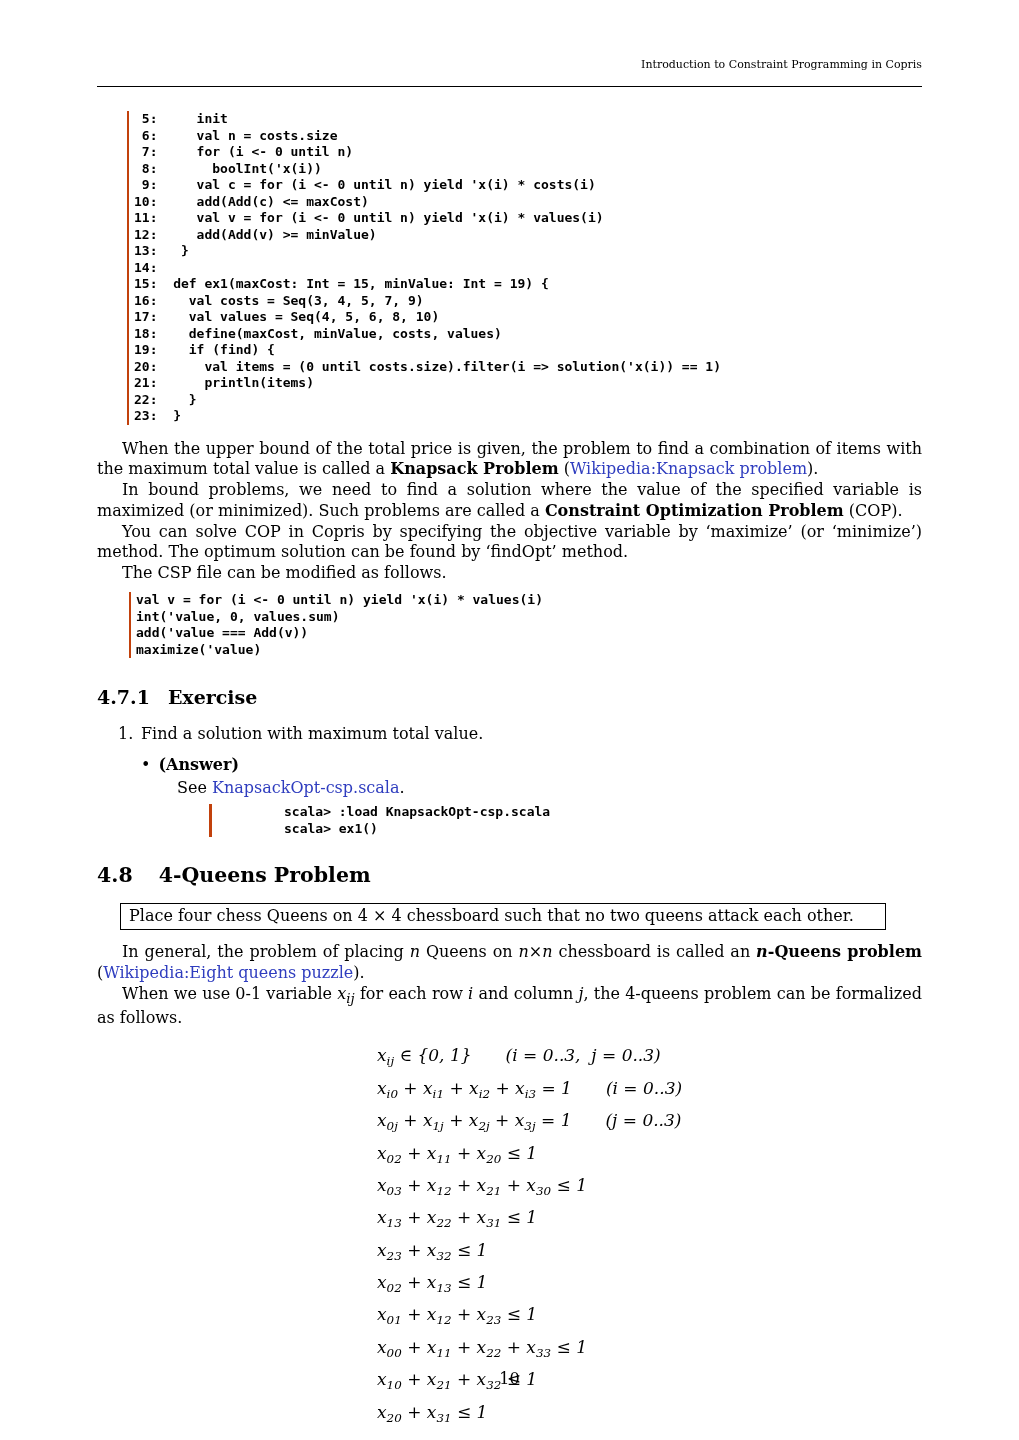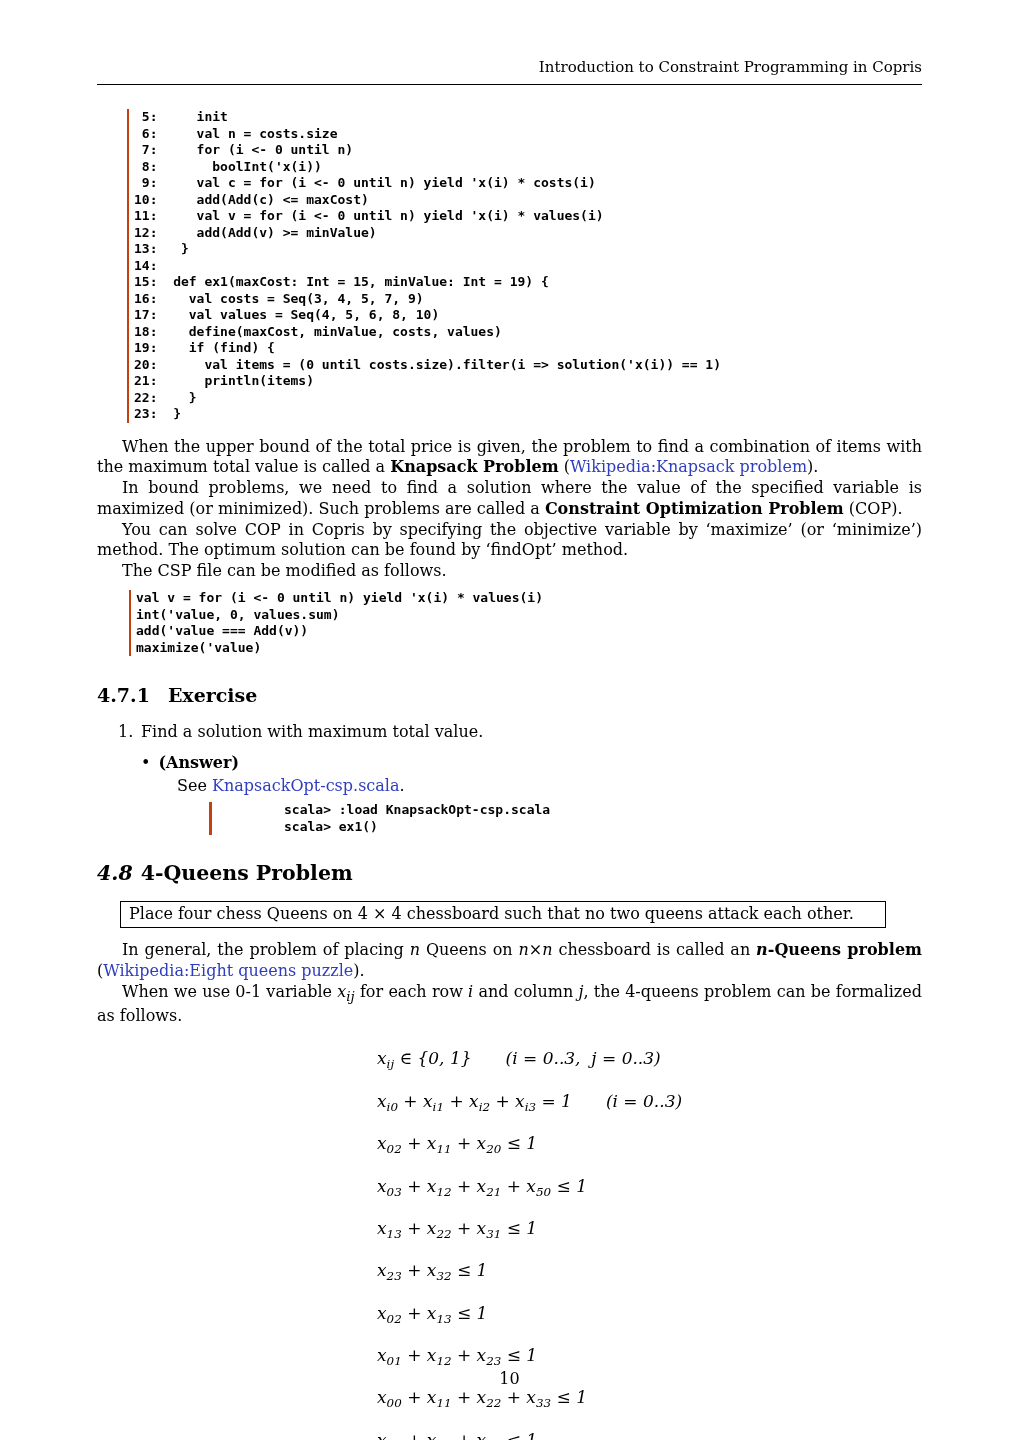--- a/index.html
+++ b/index.html
@@ -1,42 +1,42 @@
 <!DOCTYPE html>
 <html style="--color-link: #2f3dbf; --color-text: #000000;"><head>
 <meta charset="utf-8">
 <style>
   :root { --color-link:#2f3dbf; --color-text:#000000; }
   html,body { margin:0; padding:0; }
   body { background:#ffffff; font-family:"DejaVu Serif","Liberation Serif",serif; }
   .page { position:relative; width:1019px; height:1440px; background:#fff; overflow:hidden;
           padding:58px 97px 0 97px; box-sizing:border-box; color:var(--color-text); font-size:16px; }
-  .header { text-align:right; padding-bottom:8px; border-bottom:1px solid #000; font-size:15px; }
+  .header { text-align:right; padding-bottom:15px; border-bottom:1px solid #000; font-size:11px; }
   .codeblock { font-family:"DejaVu Sans Mono","Liberation Mono",monospace; font-size:13px;
                font-weight:bold; line-height:1.27; white-space:pre; border-left:2px solid #c2410c;
                padding-left:5px; color:#000; }
   .listing-knapsack { margin:24px 0 14px 30px; }
   .listing-csp { margin:8px 0 12px 32px; }
   .listing-scala { margin:6px 0 6px 112px; padding-left:72px; border-left-width:3px; }
   .para { text-align:justify; text-indent:25px; line-height:1.3; margin:0; }
   .link { color:var(--color-link); text-decoration:none; cursor:pointer; }
   .bi { font-weight:bold; font-style:italic; }
   .it { font-style:italic; }
   .subsubsection { font-size:19px; font-weight:bold; margin:28px 0 16px 0; }
   .subsubsection .sec-num { margin-right:18px; }
   .section { font-size:20.5px; font-weight:bold; margin:26px 0 16px 0; }
-  .section .sec-num { margin-right:8px;font-style:italic; }
+  .section .sec-num { margin-right:26px; }
   .exercise-item { display:flex; margin:14px 0 0 21px; line-height:1.3; }
   .exercise-item .item-num { width:23px; flex:none; }
   .answer-line { display:flex; margin:10px 0 0 44px; line-height:1.3; }
   .answer-bullet { margin-right:8px; }
   .see-line { margin:2px 0 2px 80px; line-height:1.3; }
   .queens-box { border:1px solid #000; margin:14px 36px 12px 23px; padding:2px 8px 4px 8px; }
   .mathblock { margin:14px 0 0 280px; font-size:17px; }
-  .math-line { font-style:italic; line-height:36px; white-space:pre-wrap; }
+  .math-line { font-style:italic; line-height:26px; white-space:pre-wrap; }
   .math-line sub { font-size:0.7em; }
   .page-number { position:absolute; left:0; right:0; bottom:52px; text-align:center; font-size:16px; }
 </style>
 </head>
 <body>
 
 <div class="page">
 
   <div class="header"><span>Introduction to Constraint Programming in Copris</span></div>
 
@@ -94,22 +94,23 @@
 
   <div class="queens-box"><span>Place four chess Queens on 4 × 4 chessboard such that no two queens attack each other.</span></div>
 
   <p class="para"><span>In general, the problem of placing </span><span class="it">n</span><span> Queens on </span><span class="it">n×n</span><span> chessboard is called an </span><span class="bi">n</span><b>-Queens problem</b><span> (</span><a class="link">Wikipedia:Eight queens puzzle</a><span>).</span></p>
 
   <p class="para"><span>When we use 0-1 variable </span><span class="it">x<sub>ij</sub></span><span> for each row </span><span class="it">i</span><span> and column </span><span class="it">j</span><span>, the 4-queens problem can be formalized as follows.</span></p>
 
   <div class="mathblock">
       <div class="math-line">x<sub>ij</sub> ∈ {0, 1}  (i = 0..3,  j = 0..3)</div>
       <div class="math-line">x<sub>i0</sub> + x<sub>i1</sub> + x<sub>i2</sub> + x<sub>i3</sub> = 1  (i = 0..3)</div>
+      <div class="math-line">x<sub>0j</sub> + x<sub>1j</sub> + x<sub>2j</sub> + x<sub>3j</sub> = 1  (j = 0..3)</div>
       <div class="math-line">x<sub>02</sub> + x<sub>11</sub> + x<sub>20</sub> ≤ 1</div>
-      <div class="math-line">x<sub>03</sub> + x<sub>12</sub> + x<sub>21</sub> + x<sub>50</sub> ≤ 1</div>
+      <div class="math-line">x<sub>03</sub> + x<sub>12</sub> + x<sub>21</sub> + x<sub>30</sub> ≤ 1</div>
       <div class="math-line">x<sub>13</sub> + x<sub>22</sub> + x<sub>31</sub> ≤ 1</div>
       <div class="math-line">x<sub>23</sub> + x<sub>32</sub> ≤ 1</div>
       <div class="math-line">x<sub>02</sub> + x<sub>13</sub> ≤ 1</div>
       <div class="math-line">x<sub>01</sub> + x<sub>12</sub> + x<sub>23</sub> ≤ 1</div>
       <div class="math-line">x<sub>00</sub> + x<sub>11</sub> + x<sub>22</sub> + x<sub>33</sub> ≤ 1</div>
       <div class="math-line">x<sub>10</sub> + x<sub>21</sub> + x<sub>32</sub> ≤ 1</div>
       <div class="math-line">x<sub>20</sub> + x<sub>31</sub> ≤ 1</div>
     </div>
 
   <div class="page-number">10</div>

